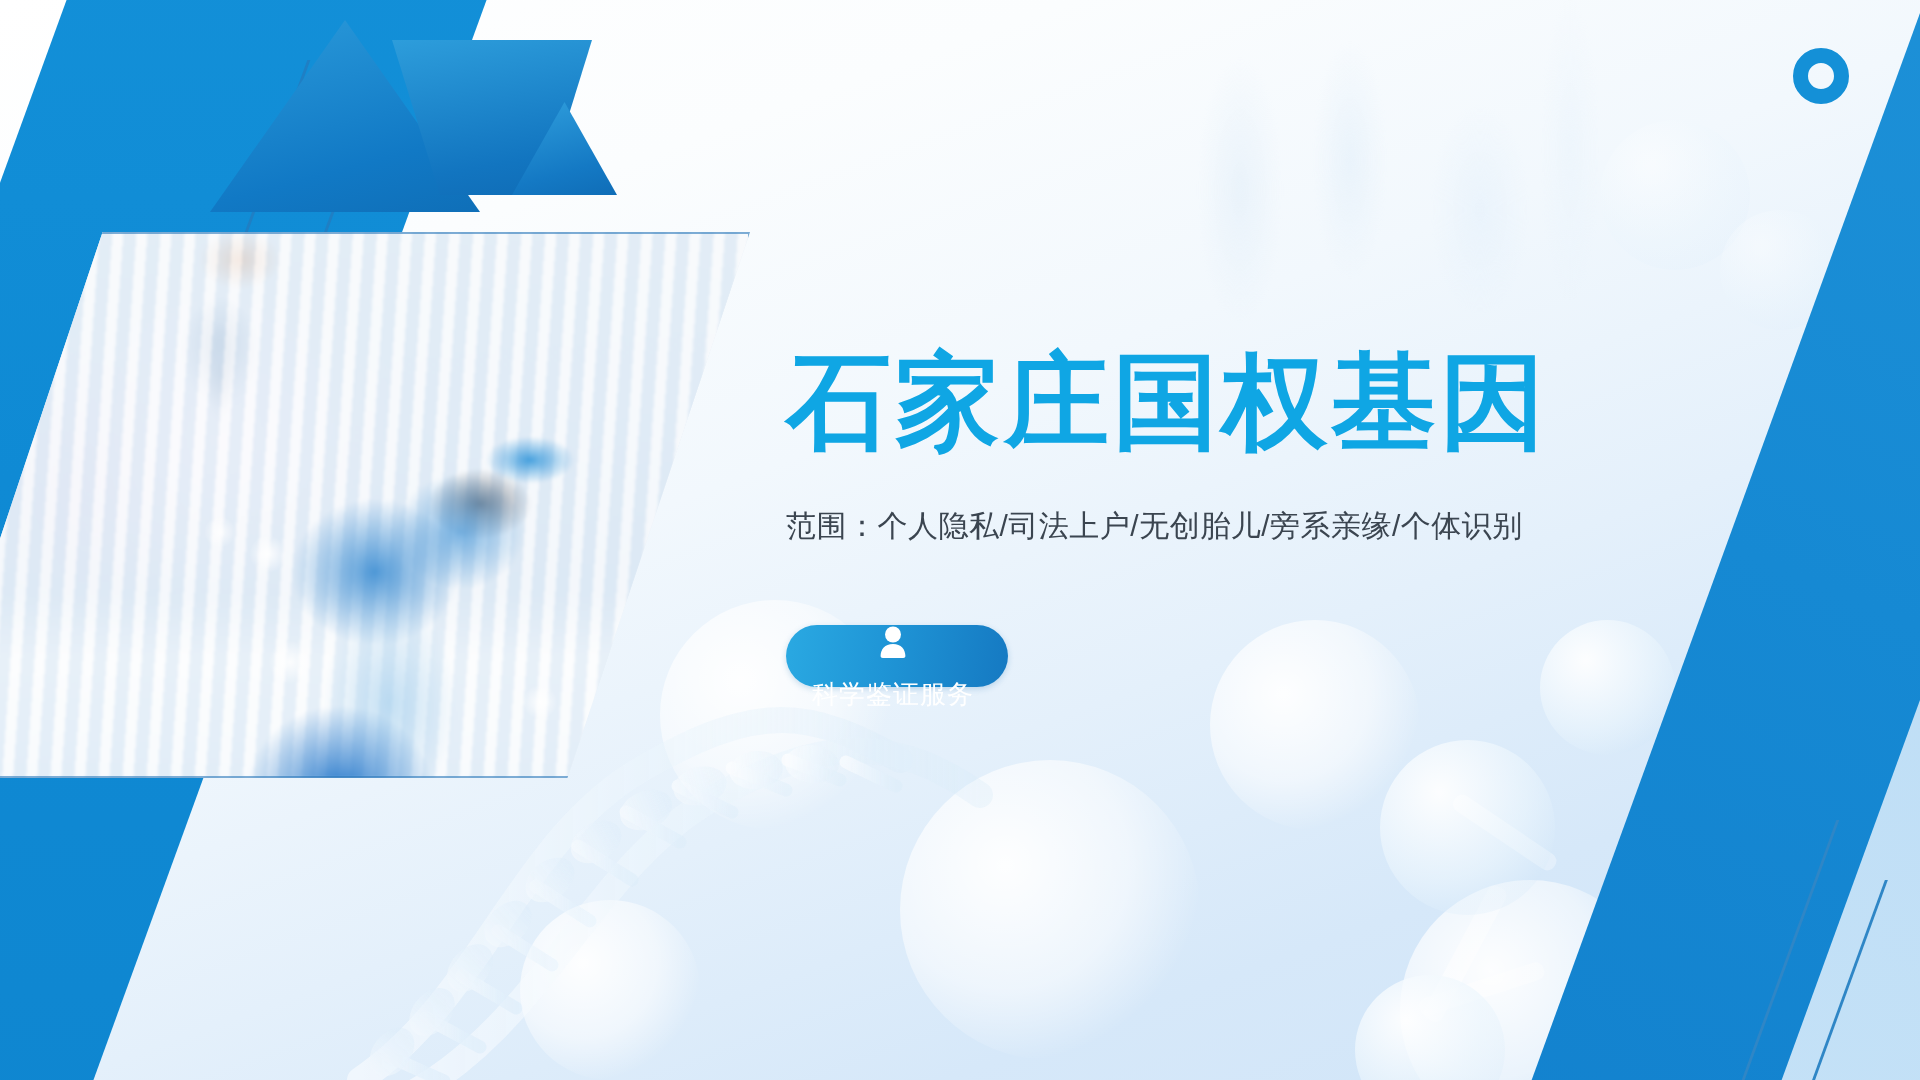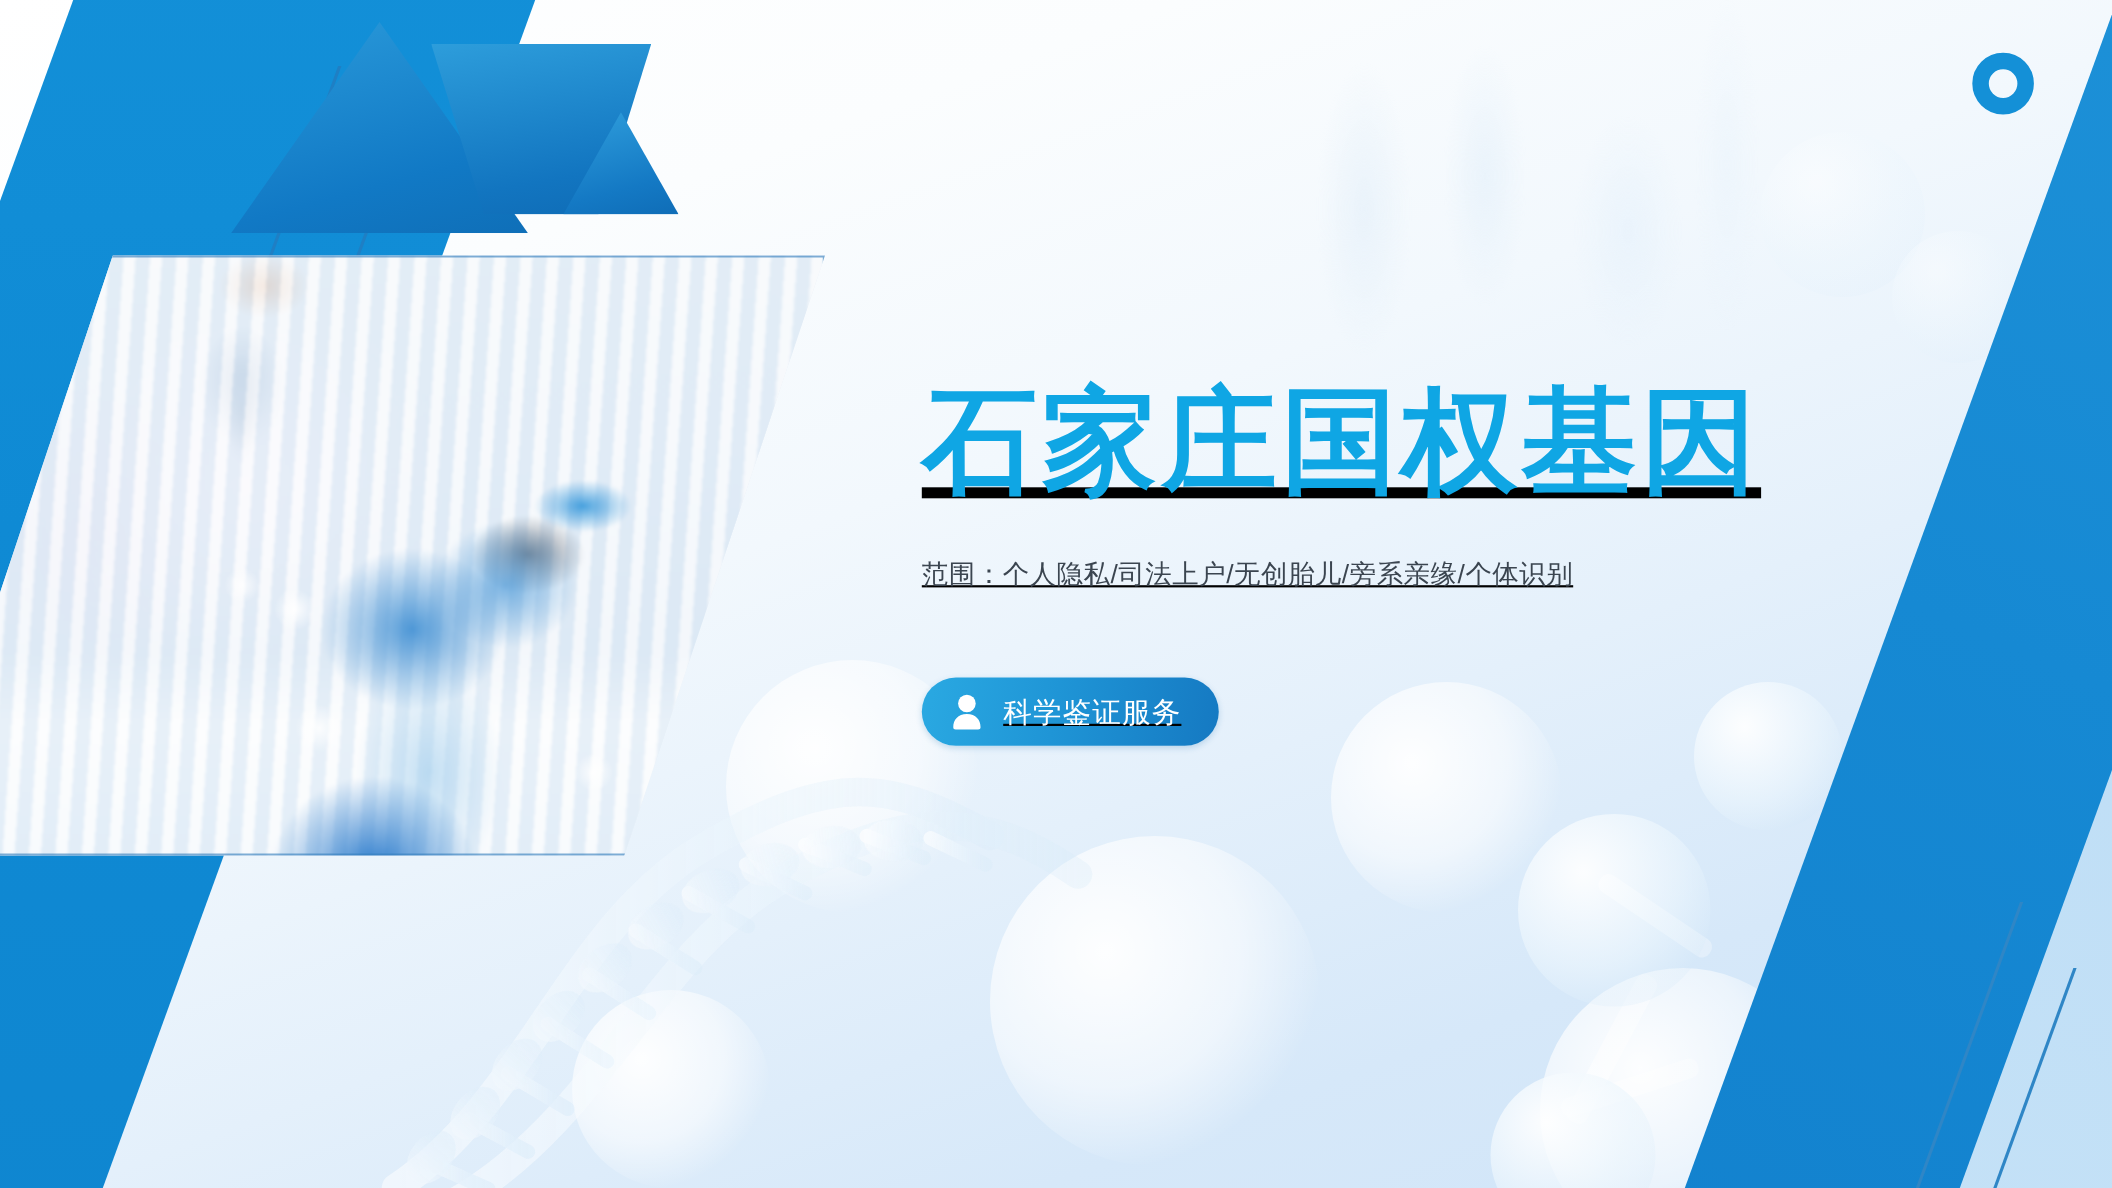--- a/index.html
+++ b/index.html
@@ -208,57 +208,57 @@
     width: 56px; height: 56px;
     border-radius: 50%;
     border: 15px solid #1490d7;
     box-sizing: border-box;
     background: transparent;
   }
 
   
   .content {
     position: absolute;
-    left: 838px;
+    left: 786px;
     top: 345px;
     width: 980px;
-    text-decoration: underline;
   }
   .title {
     margin: 0;
     font-size: 105px;
     line-height: 1.08;
     font-weight: bold;
     color: #0FA6E4;
     letter-spacing: 4px;
     white-space: nowrap;
   }
   .subtitle {
     margin: 48px 0 0 0;
-    font-size: 24px;
+    font-size: 30px;
     color: #3b4550;
     letter-spacing: .5px;
     white-space: nowrap;
   }
   .btn-row {
     display: flex;
     gap: 40px;
     margin-top: 78px;
   }
   .btn {
     display: flex;
     align-items: center;
     gap: 18px;
     height: 62px;
     padding: 0 34px 0 26px;
     border: none;
     border-radius: 31px;
     background: linear-gradient(100deg, #2aa9e2 0%, #1f95d6 45%, #1579c2 100%);
     cursor: pointer;
     box-shadow: 0 2px 6px rgba(22,110,175,.22);
+    flex-direction: column;
   }
   .btn-label {
     font-size: 26px;
     color: #ffffff;
     letter-spacing: 1px;
     font-family: "Liberation Sans", "DejaVu Sans", sans-serif;
   }
   .person-icon { width: 30px; height: 34px; display: block; flex: none; }
 </style>
 </head>

